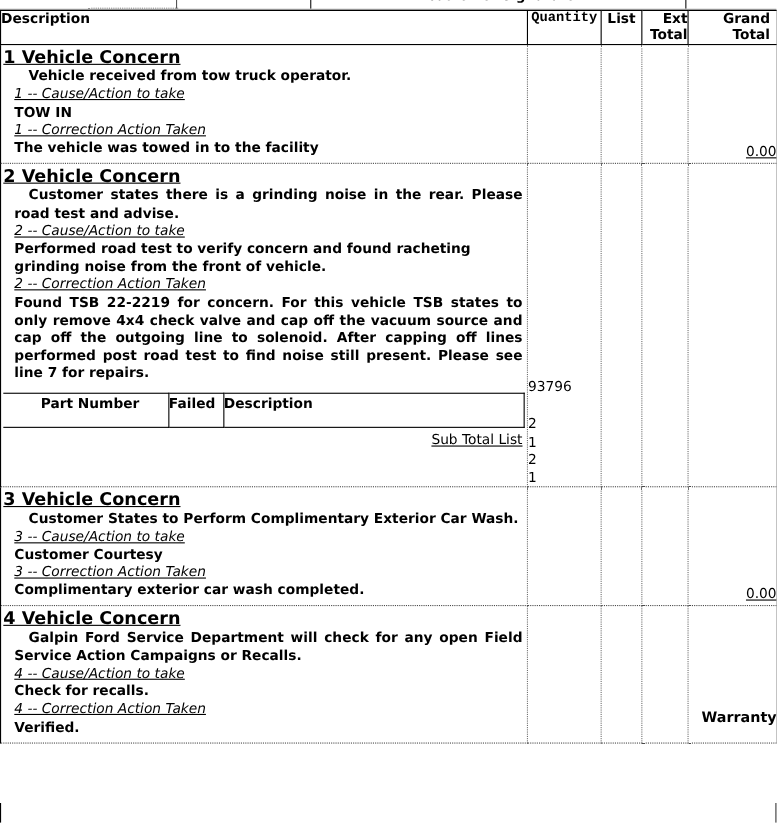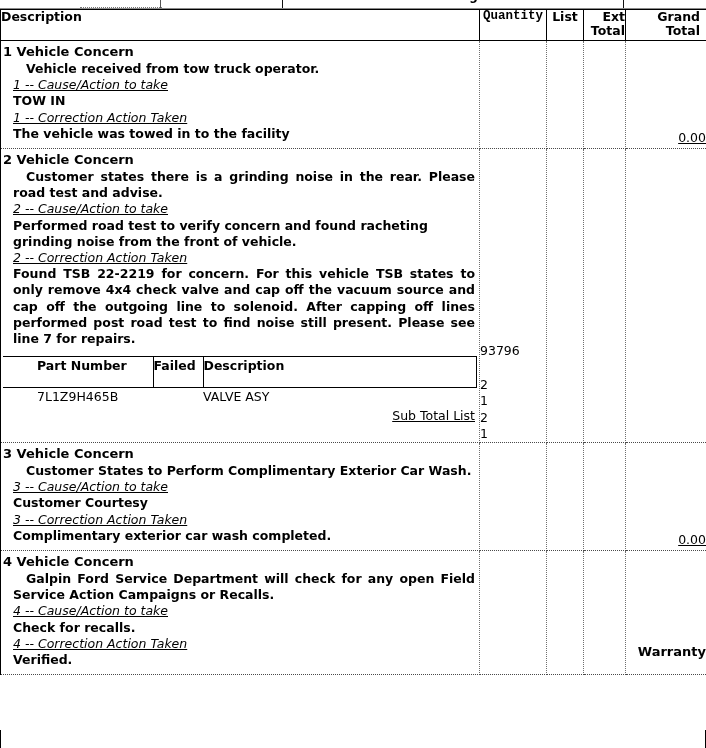--- a/index.html
+++ b/index.html
@@ -108,21 +108,22 @@
     padding: 3px 0 0 0;
   }
   tbody td.cell-money {
     text-align: right;
     padding: 3px 0 0 0;
   }
 
   
   .concern-title {
     font-weight: bold;
-    font-size: 13px;
+    font-size: 16px;
+    text-decoration: underline;
     display: inline-block;
     margin: 0 0 1px 0;
     line-height: 16px;
     text-align: center;
   }
   .titlewrap { padding-left: 0; }
   .para {
     margin: 0;
     padding: 0 2px 0 10px;
     text-align: justify;
@@ -279,25 +280,20 @@
 
           <table class="parts">
             <thead>
               <tr>
                 <th class="pc-pn">Part Number</th>
                 <th class="pc-fail">Failed</th>
                 <th class="pc-desc">Description</th>
               </tr>
             </thead>
             <tbody>
-              <tr>
-                <td class="pc-pn">7L1Z9H465B</td>
-                <td class="pc-fail"></td>
-                <td class="pc-desc">VALVE ASY</td>
-              </tr>
             </tbody>
           </table>
           <div class="subtotal-row">
             <span>Sub Total List</span>
           </div>
         </td>
         <td class="cell-num">
           <div class="qty-mileage" style="padding-top:191px">93796</div>
           <div style="padding-top:18px">2</div>
           <div>1</div>

